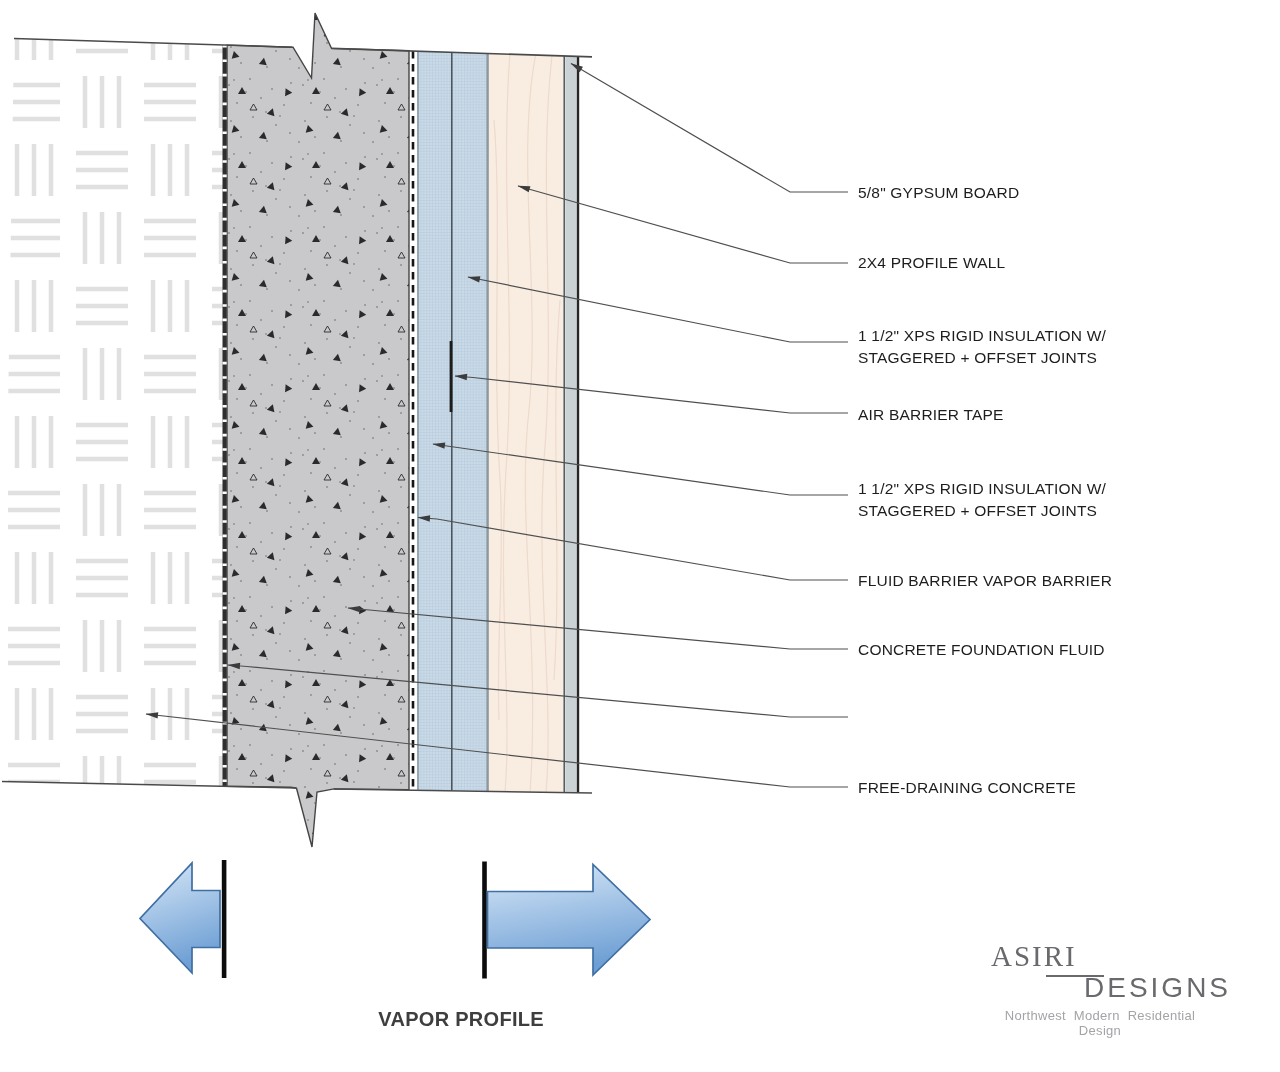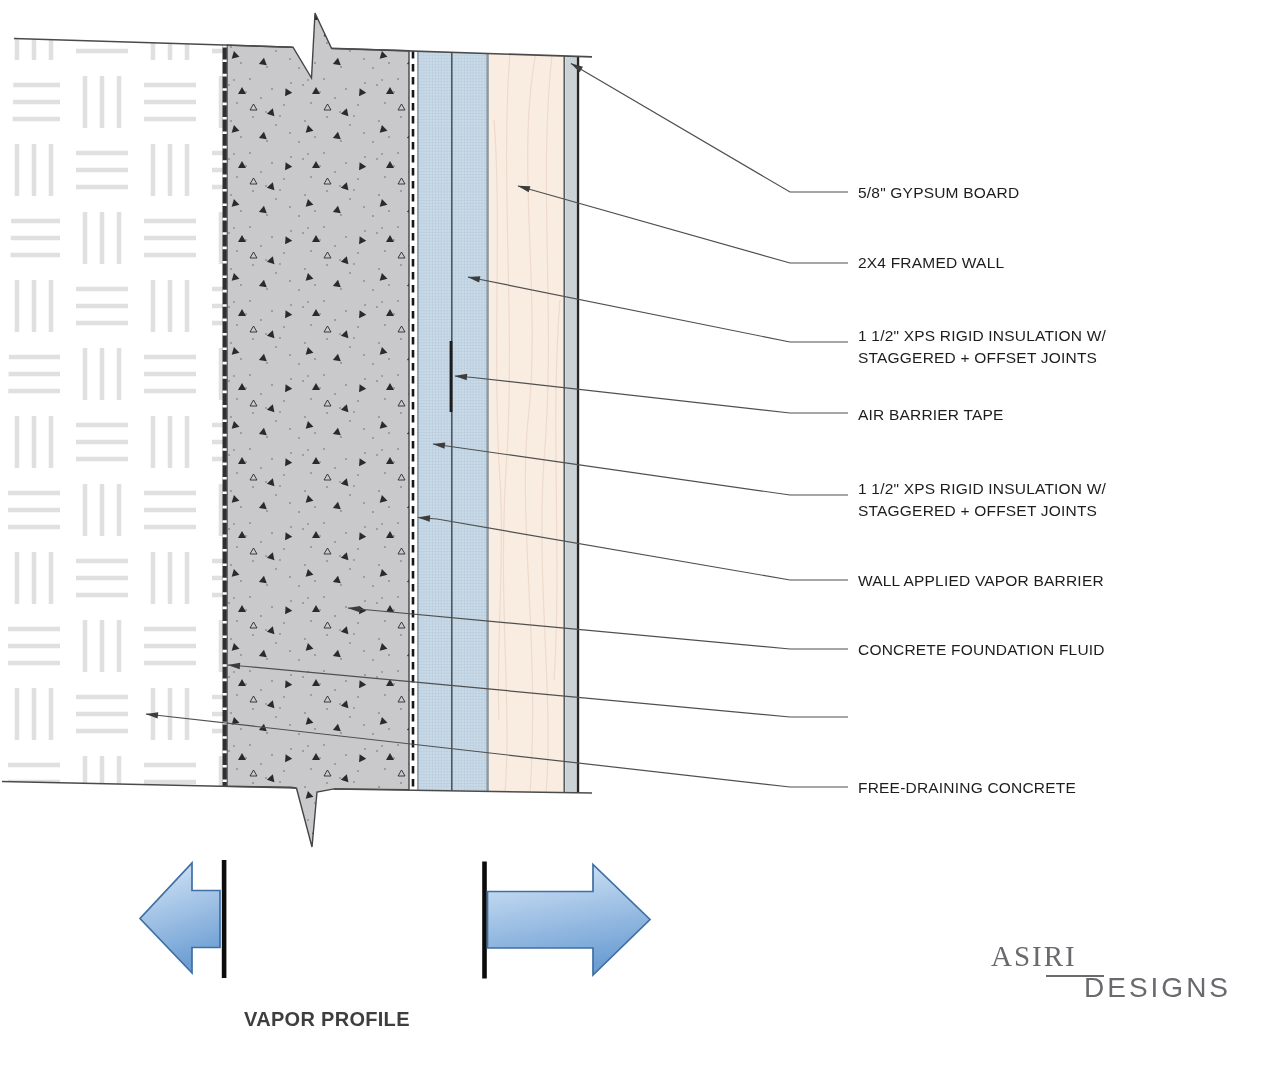--- a/index.html
+++ b/index.html
@@ -1,21 +1,21 @@
 <!DOCTYPE html>
 <html><head>
 <meta charset="utf-8">
 <style>
   html,body{margin:0;padding:0;background:#ffffff;}
   .stage{position:relative;width:1280px;height:1072px;background:#ffffff;overflow:hidden;
          font-family:"Liberation Sans", sans-serif;}
   .stage svg{position:absolute;left:0;top:0;}
   .ann{position:absolute;left:858px;color:#1d1d1d;font-size:15.5px;line-height:21.5px;
        letter-spacing:0.2px;white-space:nowrap;}
-  .caption{position:absolute;left:244px;top:1008px;width:300px;text-align:left;
+  .caption{position:absolute;left:244px;top:1008px;width:300px;text-align:right;
            font-size:20px;font-weight:700;color:#3e3e3e;letter-spacing:0.3px;}
   .logo-brand{position:absolute;left:991px;top:942px;font-family:"Liberation Serif", serif;
               font-size:29px;color:#6a6a6e;letter-spacing:2px;line-height:1;}
   .logo-swash{position:absolute;left:1046px;top:975px;width:58px;height:2px;background:#6a6a6e;}
   .logo-brand2{position:absolute;left:1084px;top:974px;font-family:Liberation Sans, sans-serif;
                font-size:28px;color:#6a6a6e;letter-spacing:3px;line-height:1;}
   .logo-tagline{position:absolute;left:990px;top:1008px;width:220px;text-align:center;
                 font-size:13px;color:#a4a4a8;letter-spacing:0.3px;word-spacing:4px;font-weight:400;}
 </style>
 </head>
@@ -140,42 +140,43 @@
   <rect x="221.8" y="860" width="4.6" height="118" fill="#0c0c0c"></rect>
   <polygon points="220,890.5 192,890.5 192,863 140,918.5 192,973 192,947.5 220,947.5" fill="url(#gArrow)" stroke="#3f6fa3" stroke-width="1.7"></polygon>
   <rect x="482.2" y="861.5" width="4.6" height="117" fill="#0c0c0c"></rect>
   <polygon points="487.5,891.5 593,891.5 593,864.5 650,919.5 593,975 593,948 487.5,948" fill="url(#gArrow)" stroke="#3f6fa3" stroke-width="1.7"></polygon>
 </svg>
 
 <div class="ann" style="top:182px">
   <div>5/8" GYPSUM BOARD</div>
 </div>
 <div class="ann" style="top:252px">
-  <div>2X4 FRAMED WALL</div>
+  <div>2X4 PROFILE WALL</div>
 </div>
 <div class="ann" style="top:325px">
   <div>1 1/2" XPS RIGID INSULATION W/</div>
   <div>STAGGERED + OFFSET JOINTS</div>
 </div>
 <div class="ann" style="top:404px">
   <div>AIR BARRIER TAPE</div>
 </div>
 <div class="ann" style="top:478px">
   <div>1 1/2" XPS RIGID INSULATION W/</div>
   <div>STAGGERED + OFFSET JOINTS</div>
 </div>
 <div class="ann" style="top:570px">
-  <div>WALL APPLIED VAPOR BARRIER</div>
+  <div>FLUID BARRIER VAPOR BARRIER</div>
 </div>
 <div class="ann" style="top:639px">
   <div>CONCRETE FOUNDATION FLUID</div>
 </div>
 <div class="ann" style="top:777px">
   <div>FREE-DRAINING CONCRETE</div>
 </div>
 
 <div class="caption">VAPOR PROFILE</div>
 
 <div class="logo-brand">ASIRI</div>
 <div class="logo-swash"></div>
 <div class="logo-brand2">DESIGNS</div>
+<div class="logo-tagline">Northwest  Modern  Residential  Design</div>
 
 </div>
 
 </body></html>

